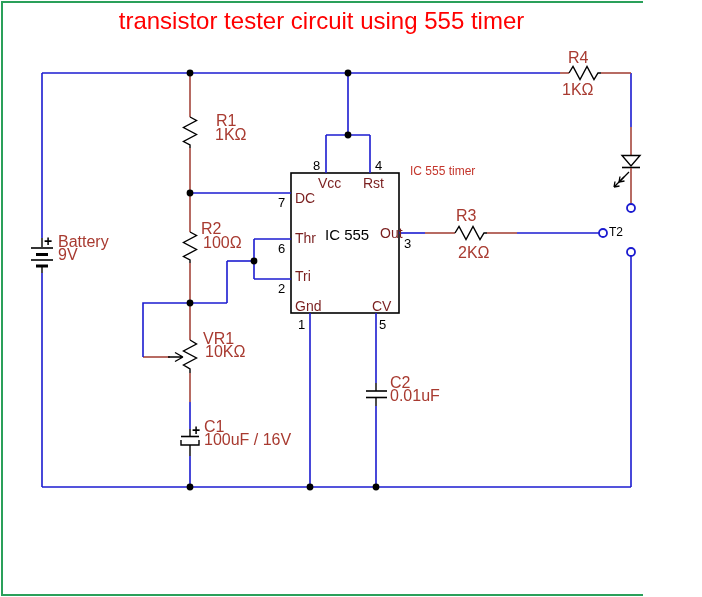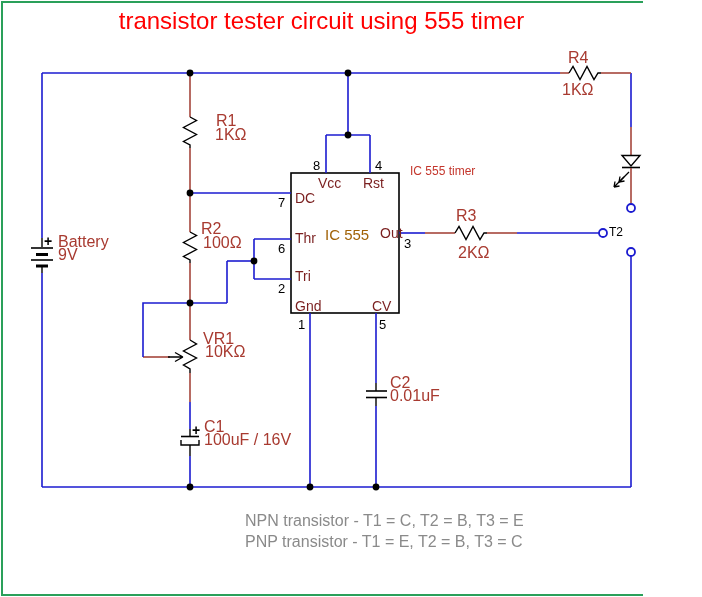--- a/index.html
+++ b/index.html
@@ -8,21 +8,21 @@
   .frame{position:absolute;left:1px;top:1px;width:696px;height:591px;
          border:2px solid #2aa05a;pointer-events:none;}
   .schematic-svg{position:absolute;left:0;top:0;}
   .title{position:absolute;left:0;right:0;top:7px;text-align:center;
          font-size:24px;color:#ff0000;line-height:1.2;}
   .lbl{position:absolute;line-height:1;white-space:nowrap;}
   .comp{font-size:16px;color:#a83a30;}
   .pinname{font-size:14px;color:#7a1f1f;}
   .pinnum{font-size:13px;color:#000000;}
   .term{font-size:12px;color:#000000;}
-  .icname{font-size:15px;color:#a16207;}
+  .icname{font-size:15px;color:#000000;}
   .icnote{font-size:12px;color:#c4362c;text-align:right;}
   .plus{font-size:14px;color:#000000;font-weight:bold;}
   .note{font-size:16px;color:#8a8a8a;}
   .logo{position:absolute;left:22px;top:536px;font-size:18px;line-height:1;white-space:nowrap;}
   .logo .blue{color:#2929d6;}
   .logo .magenta{color:#ff00ff;}
 </style>
 </head>
 <body>
 
@@ -204,18 +204,16 @@
   <span class="lbl pinnum" style="left:278px;top:242px">6</span>
   <span class="lbl pinnum" style="left:278px;top:282px">2</span>
   <span class="lbl pinnum" style="left:404px;top:237px">3</span>
   <span class="lbl pinnum" style="left:298px;top:318px">1</span>
   <span class="lbl pinnum" style="left:379px;top:318px">5</span>
 
   <span class="lbl term" style="left:643px;top:201px">T1</span>
   <span class="lbl term" style="left:609px;top:226px">T2</span>
   <span class="lbl term" style="left:645px;top:245px">T3</span>
 
-  <span class="lbl note" style="left:245px;top:513px">NPN transistor - T1 = C, T2 = B, T3 = E</span>
-  <span class="lbl note" style="left:245px;top:534px">PNP transistor - T1 = E, T2 = B, T3 = C</span>
 
 
   <div class="frame"></div>
 </div>
 
 </body></html>

